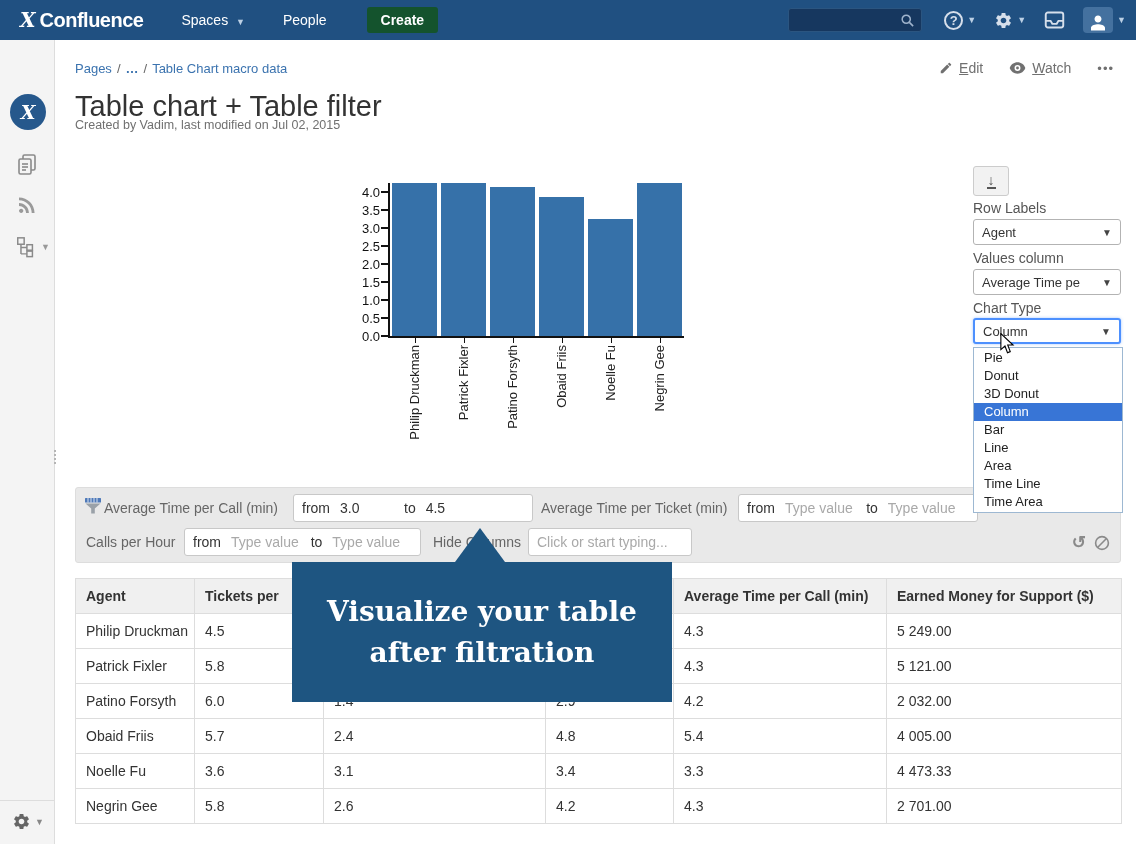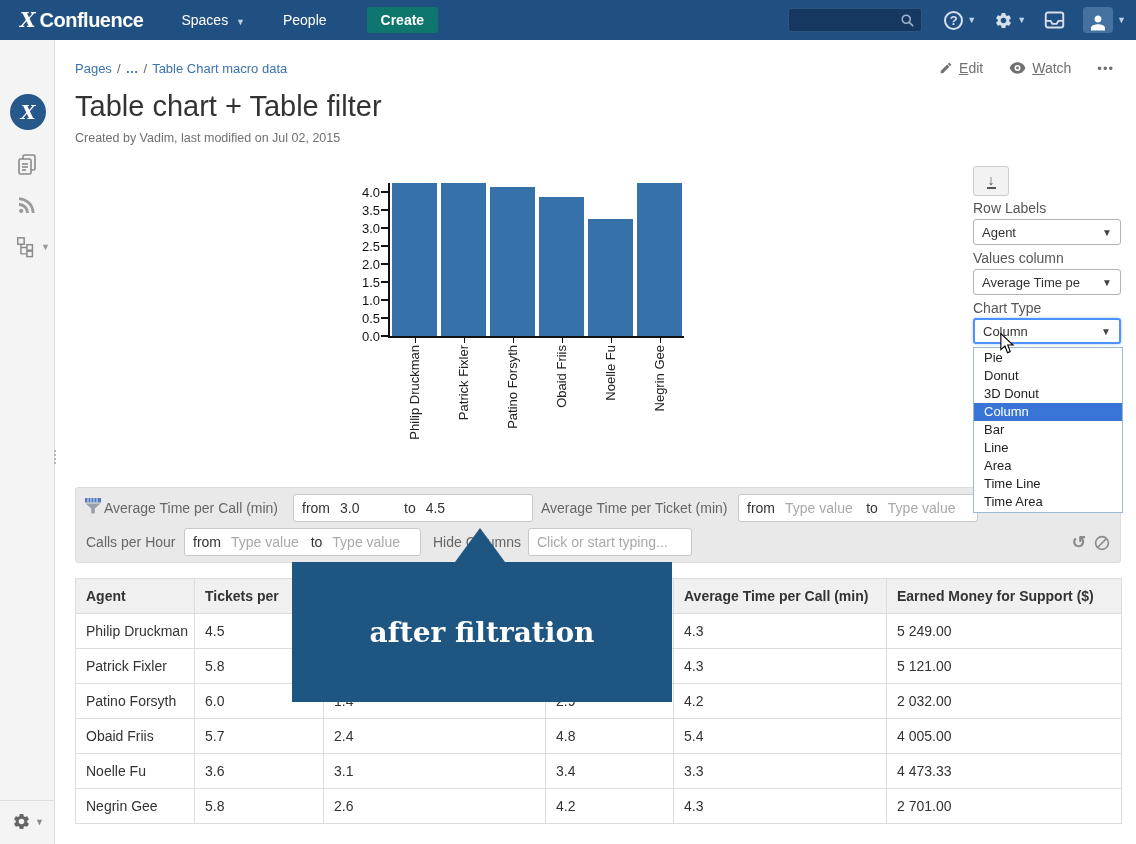--- a/index.html
+++ b/index.html
@@ -7,21 +7,21 @@
   body { font-family:"Liberation Sans", sans-serif; background:#fff; }
   #app { position:relative; width:1136px; height:844px; background:#fff; overflow:hidden; }
 
   
   .navbar { position:absolute; top:0; left:0; width:1136px; height:40px; background:#205081; display:flex; align-items:center; z-index:40; }
   .nav-logo { display:flex; align-items:center; margin-left:20px; color:#fff; }
   .nav-logo .glyph { font-family:"DejaVu Serif",serif; font-style:italic; font-weight:bold; font-size:20px; margin-right:4px; }
   .nav-logo .word { font-size:20px; font-weight:bold; letter-spacing:-0.5px; }
   .nav-item { color:#fff; font-size:14px; margin-left:38px; cursor:pointer; }
   .nav-caret { font-size:9px; color:#bcd0e5; margin-left:4px; }
-  .create-btn { margin-left:40px; background:#0f766e; color:#fff; font-size:14px; font-weight:bold; border:none; border-radius:3px; height:26px; padding:0 14px; cursor:pointer; }
+  .create-btn { margin-left:40px; background:#14532d; color:#fff; font-size:14px; font-weight:bold; border:none; border-radius:3px; height:26px; padding:0 14px; cursor:pointer; }
   .nav-search { position:absolute; left:788px; top:8px; width:134px; height:24px; background:#16375f; border:1px solid #2b5580; border-radius:3px; display:flex; align-items:center; justify-content:flex-end; padding-right:6px; }
   .nav-search input { background:transparent; border:none; outline:none; color:#dbe4f0; font-size:13px; width:100px; position:absolute; left:6px; top:2px; }
   .nav-icons { position:absolute; right:10px; top:0; height:40px; display:flex; align-items:center; gap:18px; }
   .help-circle { width:19px; height:19px; border:2px solid #d6dfeb; border-radius:50%; color:#d6dfeb; font-size:13px; font-weight:bold; display:flex; align-items:center; justify-content:center; }
   .avatar-box { width:30px; height:26px; background:#44719f; border-radius:4px; display:flex; align-items:flex-end; justify-content:center; overflow:hidden; }
   .icon-btn { display:flex; align-items:center; cursor:pointer; }
 
   
   .sidebar { position:absolute; top:40px; left:0; width:55px; height:804px; background:#f4f4f4; border-right:1px solid #ddd; z-index:30; }
   .space-logo { position:absolute; top:54px; left:10px; width:36px; height:36px; border-radius:50%; background:#26588c; color:#fff; display:flex; align-items:center; justify-content:center; font-family:"DejaVu Serif",serif; font-style:italic; font-weight:bold; font-size:19px; }
@@ -34,21 +34,21 @@
   
   .breadcrumb { position:absolute; left:75px; top:61px; font-size:13px; color:#666; }
   .breadcrumb a { color:#3b73af; text-decoration:none; cursor:pointer; }
   .breadcrumb .sep { margin:0 5px; color:#666; }
   .page-actions { position:absolute; right:22px; top:60px; display:flex; align-items:center; gap:26px; color:#707070; font-size:14px; }
   .page-actions .act { display:flex; align-items:center; gap:6px; cursor:pointer; }
   .act-label { display:inline-block; }
   .act-label::first-letter { text-decoration:underline; }
   .dots { font-size:13px; letter-spacing:1px; color:#707070; cursor:pointer; }
   .page-title { position:absolute; left:75px; top:90px; font-size:29px; font-weight:400; color:#333; }
-  .byline { position:absolute; left:75px; top:131px; font-size:12.5px; color:#707070; }
+  .byline { position:absolute; left:75px; top:118px; font-size:12.5px; color:#707070; }
 
   
   .chart-plot { position:absolute; left:388px; top:183px; width:296px; height:155px; border-left:2px solid #111; border-bottom:2px solid #111; display:flex; }
   .bar-col { flex:1; position:relative; display:flex; justify-content:center; align-items:flex-end; }
   .bar { width:45px; background:#3671a9; }
   .xtick { position:absolute; top:100%; left:50%; width:1px; height:5px; background:#111; margin-top:2px; }
   .xlab { position:absolute; top:calc(100% + 9px); left:50%; transform:translateX(-50%) rotate(180deg); writing-mode:vertical-rl; font-size:13px; color:#222; white-space:nowrap; line-height:14px; }
   .ytick-label { position:absolute; right:calc(100% + 10px); font-size:13px; color:#111; }
   .ytick-mark { position:absolute; left:-9px; width:7px; height:2px; background:#111; }
 
@@ -414,16 +414,17 @@
           <td>2.6</td>
           <td>4.2</td>
           <td>4.3</td>
           <td>2 701.00</td>
         </tr>
       </tbody>
   </table>
 
   <div class="callout-tri"></div>
   <div class="callout">
+    <div class="line">Visualize your table</div>
     <div class="line">after filtration</div>
   </div>
 
 </div>
 
 </body></html>

